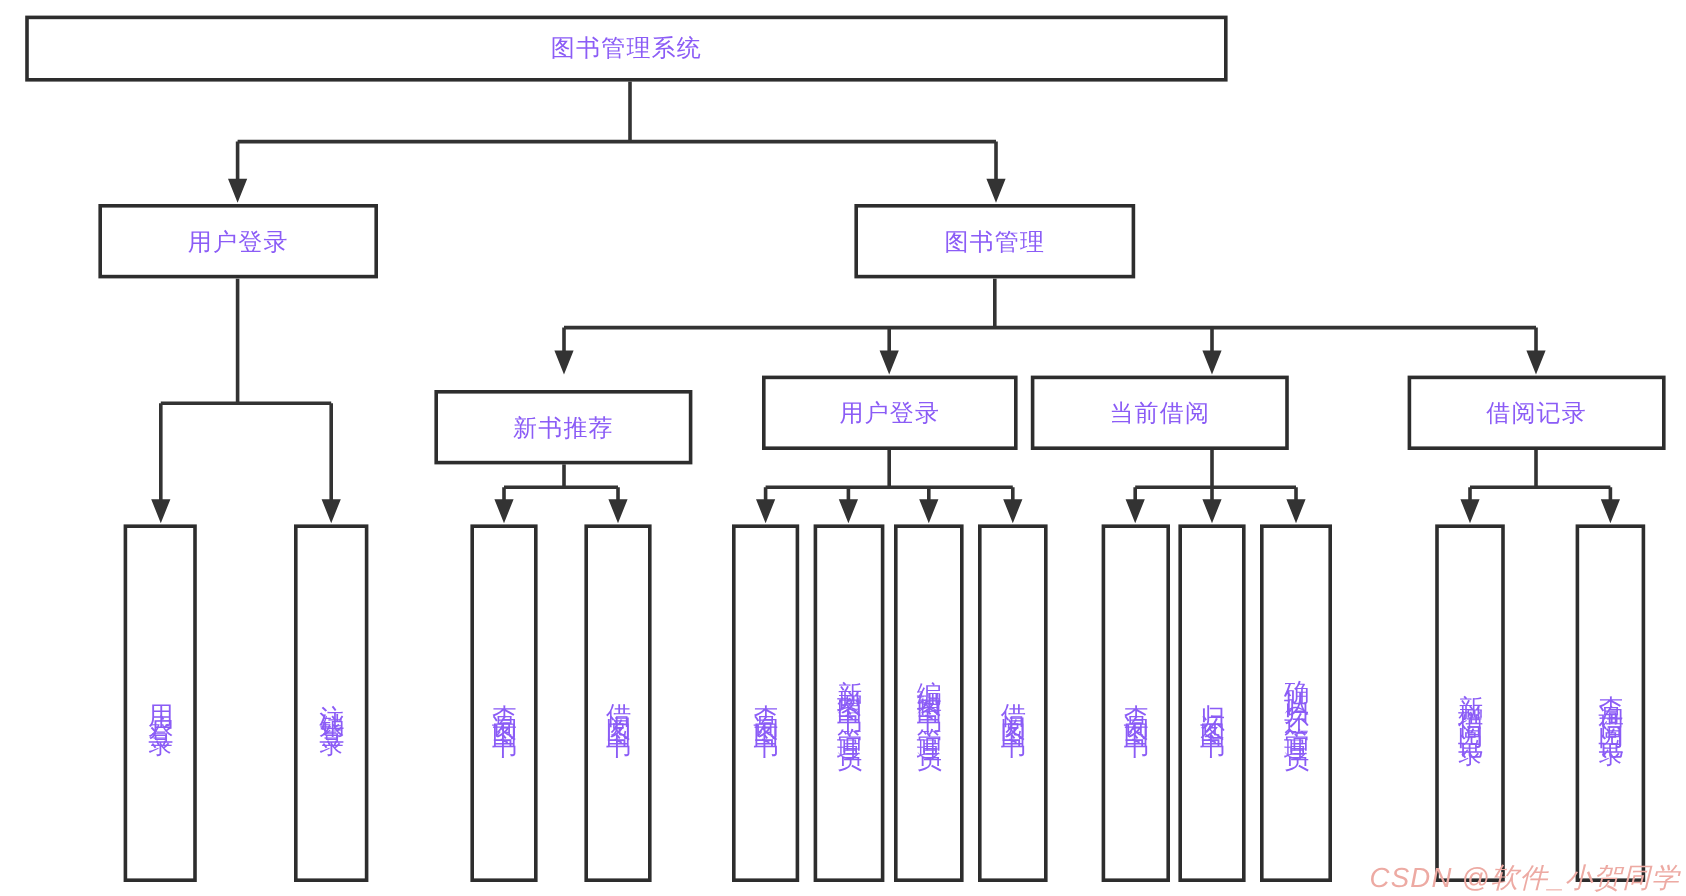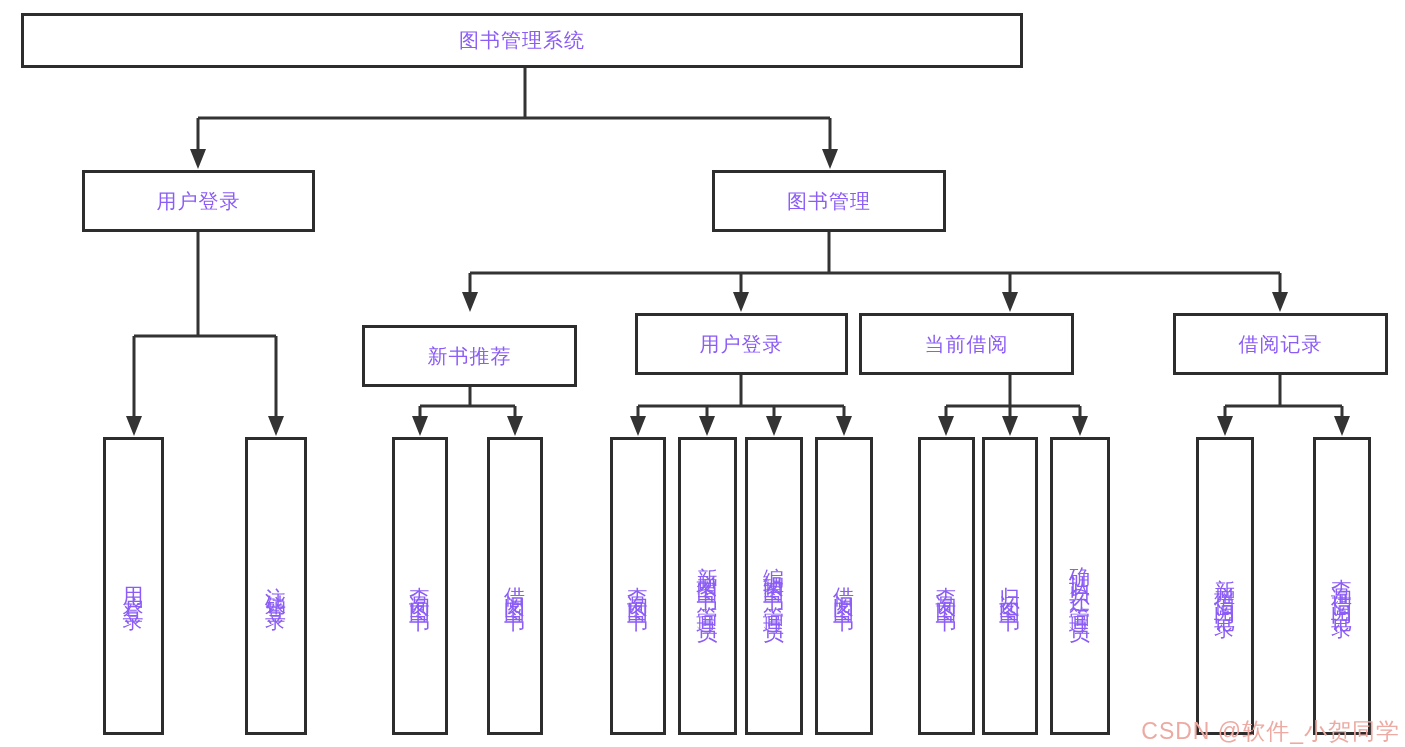--- a/index.html
+++ b/index.html
@@ -42,20 +42,21 @@
     line-height:1;
     white-space:nowrap;
   }
   .watermark{
     position:absolute;
     right:5px;
     bottom:0px;
     font-size:23px;
     letter-spacing:1px;
     pointer-events:none;
+    font-style:italic;
   }
 </style>
 </head>
 <body>
 
 <div class="canvas">
 
   <svg class="connectors" viewBox="0 0 1405 747" aria-hidden="true">
     <path fill="none" stroke="#333333" stroke-width="3" d="M525 67V118 M198 118H830 M198 118V153 M830 118V153
          M198 232V336 M134 336H276 M134 336V420 M276 336V420

